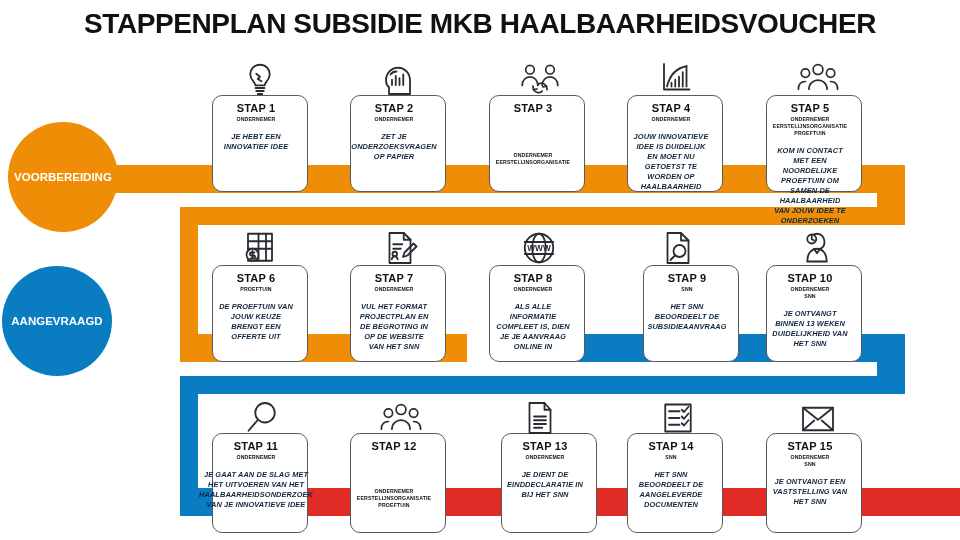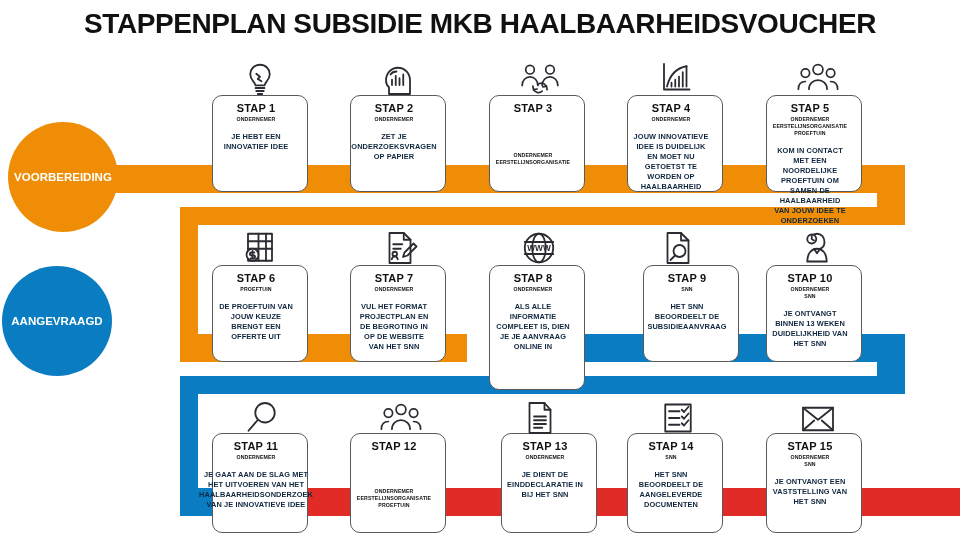--- a/index.html
+++ b/index.html
@@ -45,20 +45,21 @@
     letter-spacing:.2px;margin-bottom:2px;
   }
   .card .roles{
     font-size:5.2px;font-weight:bold;color:#111111;text-transform:uppercase;
     line-height:1.35;text-align:center;letter-spacing:.15px;
   }
   .card .body{
     margin-top:9px;font-size:7.4px;font-weight:bold;color:#10263f;
     text-transform:uppercase;line-height:1.35;text-align:center;
     letter-spacing:.1px;
+    font-style:italic;
   }
   .card.dense .body{font-size:6.8px;line-height:1.3;margin-top:6px;}
 
   
   .icon{
     position:absolute;z-index:7;display:flex;align-items:center;
     justify-content:center;
   }
   .icon svg{display:block;}
 </style>
@@ -278,21 +279,21 @@
   </div>
 
   <div class="card" style="left:350px;top:265px;width:96px;height:97px;">
     <div class="num">STAP 7</div>
     <div class="roles">
       <div>ONDERNEMER</div>
     </div>
     <div class="body">VUL HET FORMAT PROJECTPLAN EN DE BEGROTING IN OP DE WEBSITE VAN HET SNN</div>
   </div>
 
-  <div class="card" style="left:489px;top:265px;width:96px;height:125px;">
+  <div class="card" style="left:489px;top:265px;width:96px;height:97px;">
     <div class="num">STAP 8</div>
     <div class="roles">
       <div>ONDERNEMER</div>
     </div>
     <div class="body">ALS ALLE INFORMATIE COMPLEET IS, DIEN JE JE AANVRAAG ONLINE IN</div>
   </div>
 
   <div class="card" style="left:627px;top:265px;width:96px;height:97px;margin-left:16px;">
     <div class="num">STAP 9</div>
     <div class="roles">

